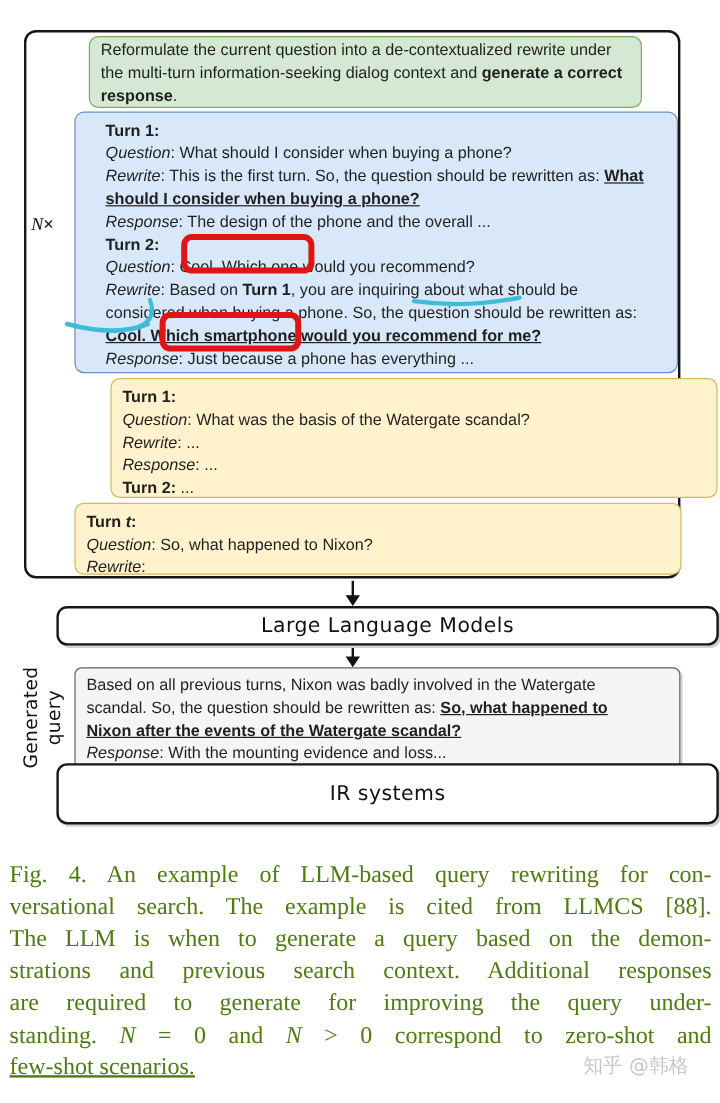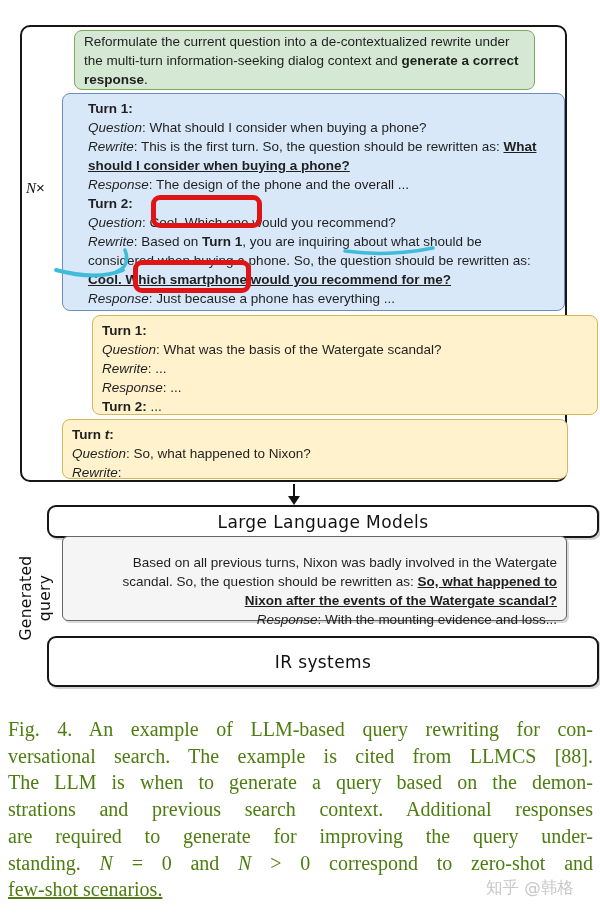--- a/index.html
+++ b/index.html
@@ -73,24 +73,23 @@
   .stage-box{
     position:absolute;left:15px;width:552px;display:flex;align-items:center;justify-content:center;
     background:#fff;border:2px solid #161616;border-radius:9px;box-sizing:border-box;
     font-family:"DejaVu Sans",sans-serif;font-size:17px;letter-spacing:0.4px;color:#111;
     box-shadow:2px 2px 0 rgba(0,0,0,0.18);
     margin-left:32px;
   }
   .llm-box{top:505px;height:33px;}
   .ir-box{top:636px;height:51px;align-items:center;}
   .gray-box{
-    left:62px;top:536px;width:505px;height:85px;padding:16px 9px 0;
+    left:62px;top:556px;width:505px;height:85px;padding:4px 9px 0;
     background:var(--gray_fill);border:1.6px solid var(--gray_border);border-radius:6px;
     box-shadow:2px 2px 0 rgba(0,0,0,0.15);
-    text-align:right;
   }
   .rot-label{
     position:absolute;left:-10px;top:578px;width:92px;height:40px;
     transform:rotate(-90deg);transform-origin:50% 50%;
     display:flex;align-items:center;justify-content:center;text-align:center;
     font-family:"DejaVu Sans",sans-serif;font-size:15.5px;line-height:19px;color:#111;
     white-space:pre-line;letter-spacing:0.3px;
   }
   
   .caption{

